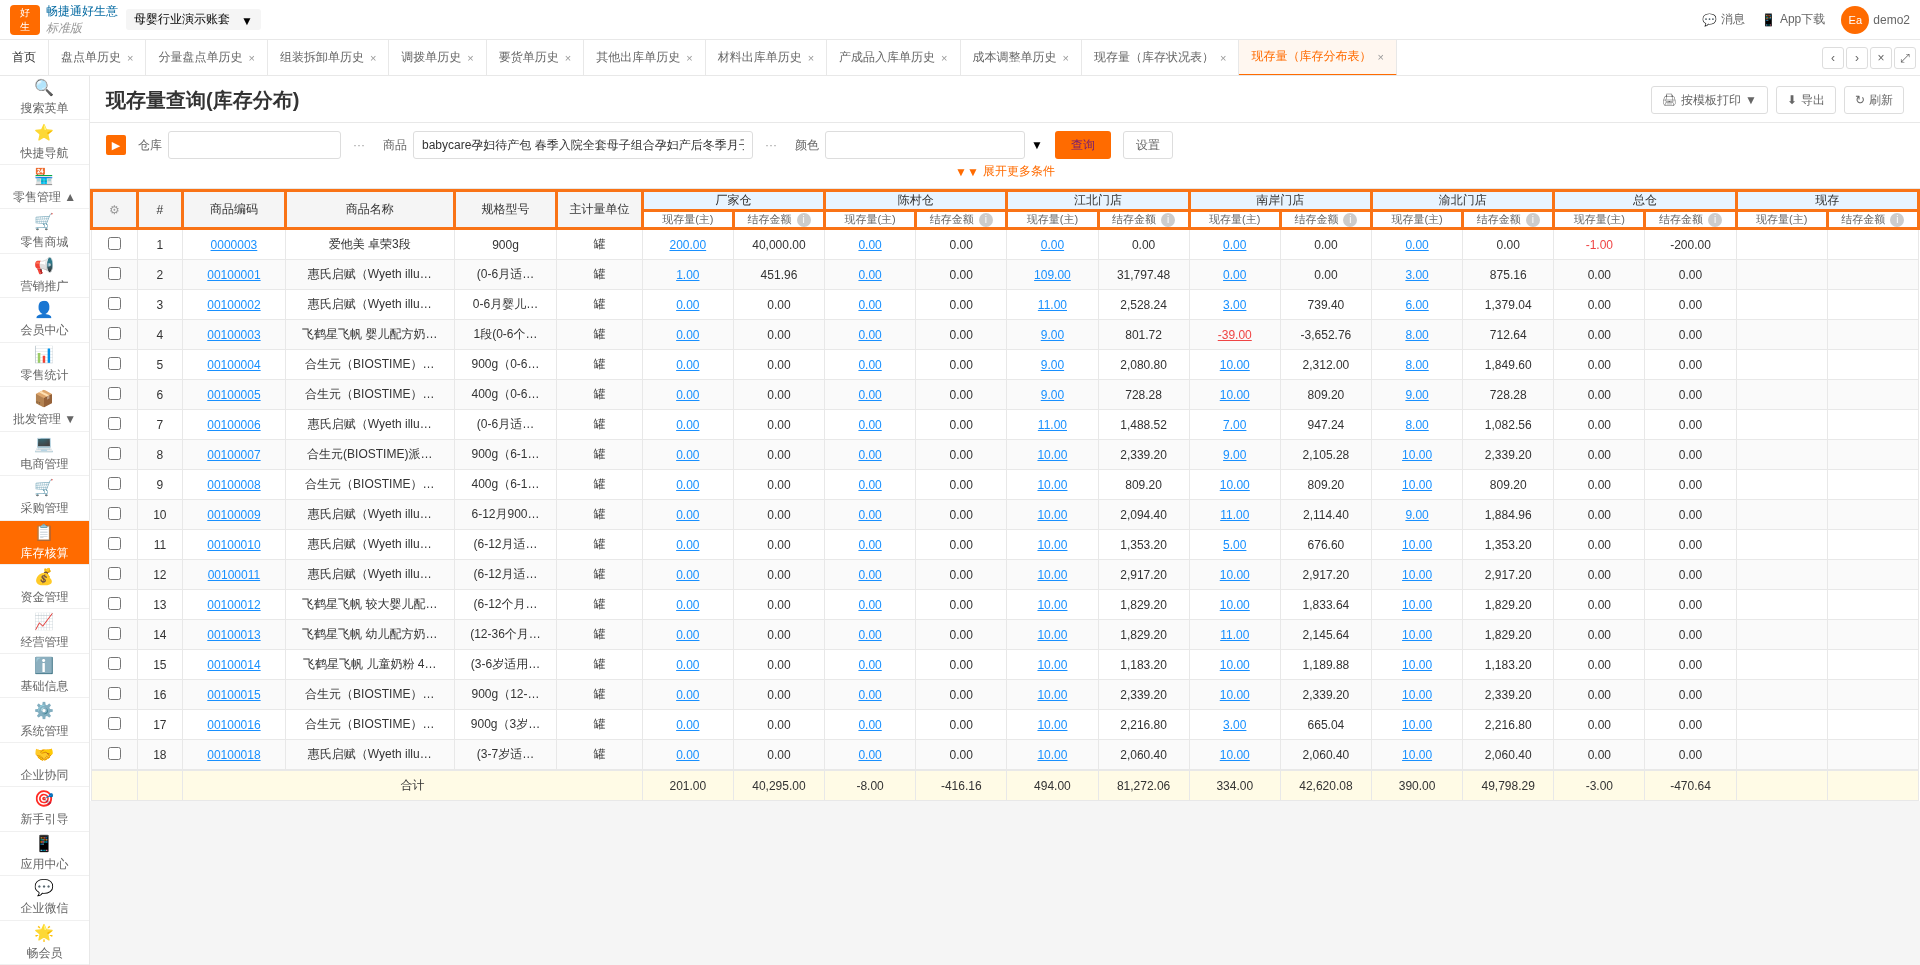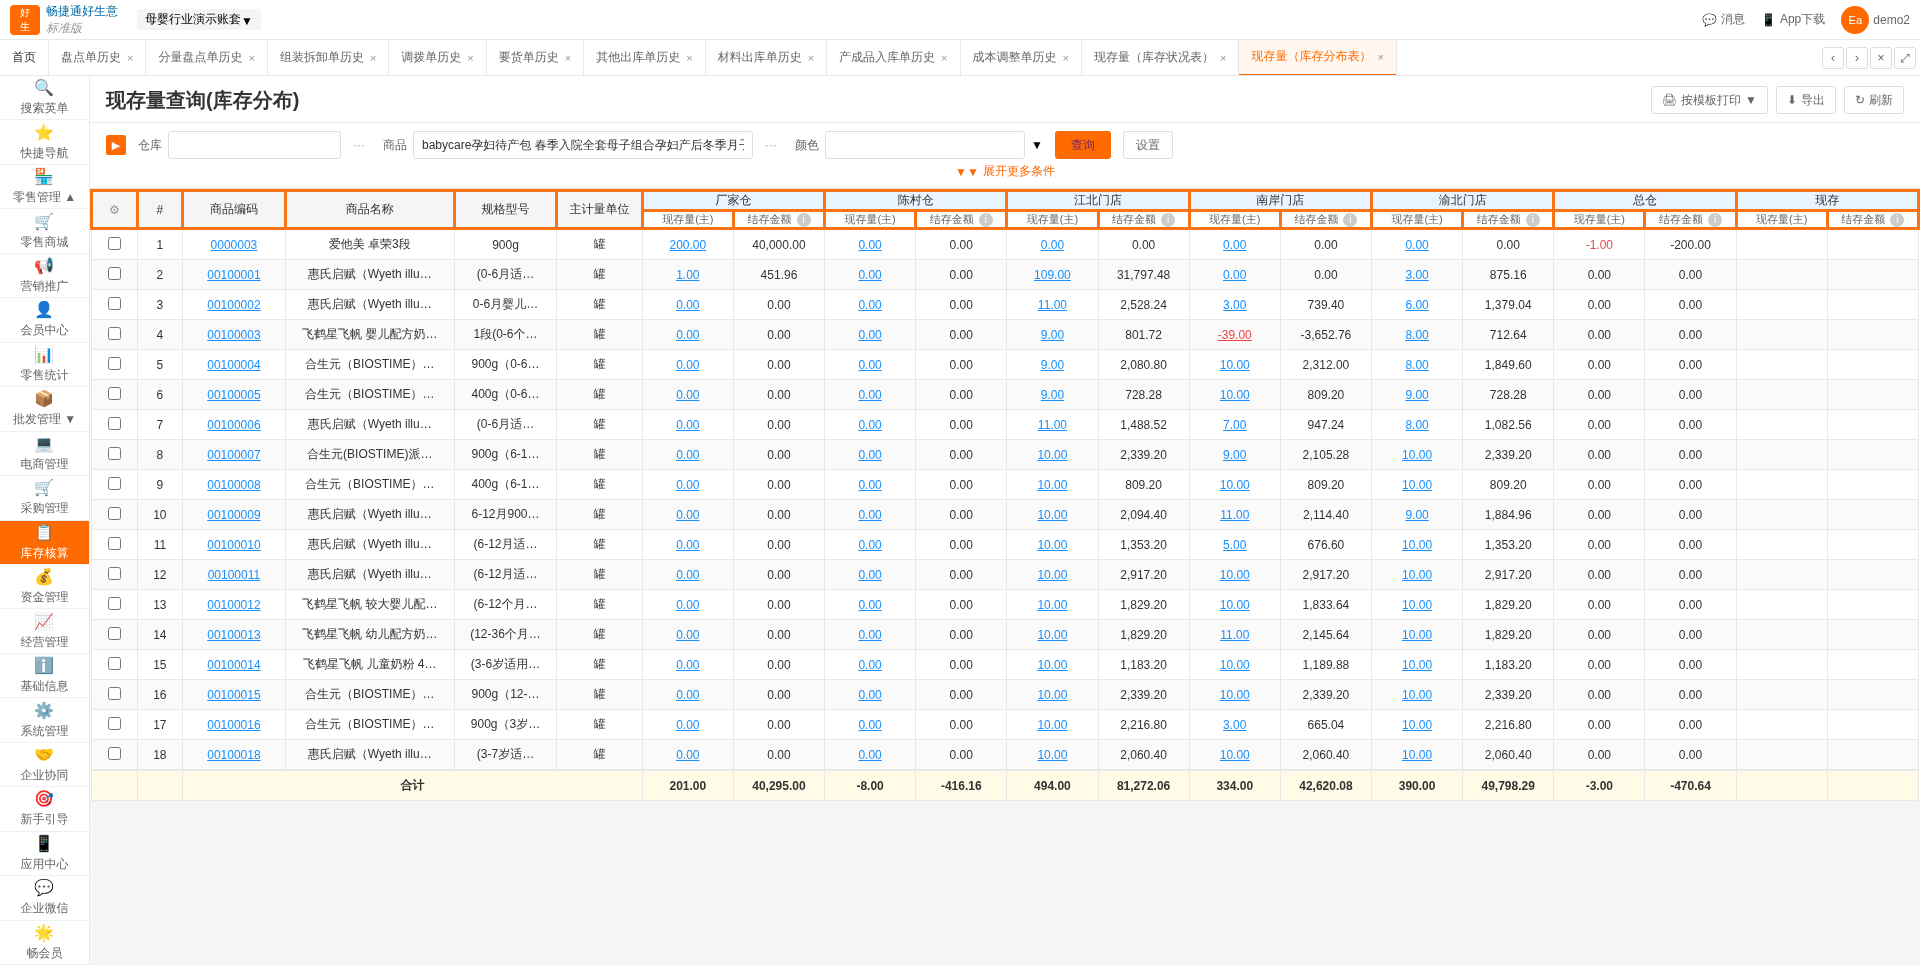--- a/index.html
+++ b/index.html
@@ -63,42 +63,42 @@
     .col-num { width: 40px; }
     .col-code { width: 90px; }
     .col-name { width: 130px; text-align: right; }
     .col-spec { width: 90px; }
     .col-unit { width: 70px; }
     .col-val { width: 80px; }
     .link-val { color: #1890ff; text-decoration: underline; cursor: pointer; }
     .neg-val { color: #ef4444; }
     .group-header { background: #e8f4ff !important; font-weight: 500; text-align: center; }
     .settings-icon { color: #999; cursor: pointer; }
-    .footer-row { background: #fffbe6 !important; font-weight: 700; }
+    .footer-row { background: #fffbe6 !important; font-weight: 400; }
     .footer-row td { border-top: 2px solid #e8e8e8; }
     .th-sub-row th { background: #fff; font-weight: normal; font-size: 11px; color: #666; }
     
     
     ::-webkit-scrollbar { width: 6px; height: 6px; }
     ::-webkit-scrollbar-track { background: #f1f1f1; }
     ::-webkit-scrollbar-thumb { background: #ccc; border-radius: 3px; }
     
     .info-icon { display: inline-block; width: 14px; height: 14px; background: #ccc; border-radius: 50%; color: #fff; text-align: center; line-height: 14px; font-size: 10px; cursor: pointer; margin-left: 2px; }
   </style>
 </head>
 <body>
 
 <div class="top-bar">
   <div class="logo-area">
     <div class="logo-icon">好<br>生</div>
     <div>
       <div class="logo-text">畅捷通好生意</div>
       <div style="font-size:12px;color:#999;font-style:italic;">标准版</div>
     </div>
-    <div style="display:flex;align-items:flex-end;gap:0;margin-left:13px;cursor:pointer;background:#f5f5f5;padding:2px 8px;border-radius:3px;">
+    <div style="display:flex;align-items:flex-end;gap:11px;margin-left:2px;cursor:pointer;background:#f5f5f5;padding:2px 8px;border-radius:3px;">
       <span>母婴行业演示账套</span>
       <span>▼</span>
     </div>
   </div>
   <div class="top-right">
     <div class="top-right-item">
       <span>💬</span>
       <span>消息</span>
     </div>
     <div class="top-right-item">

